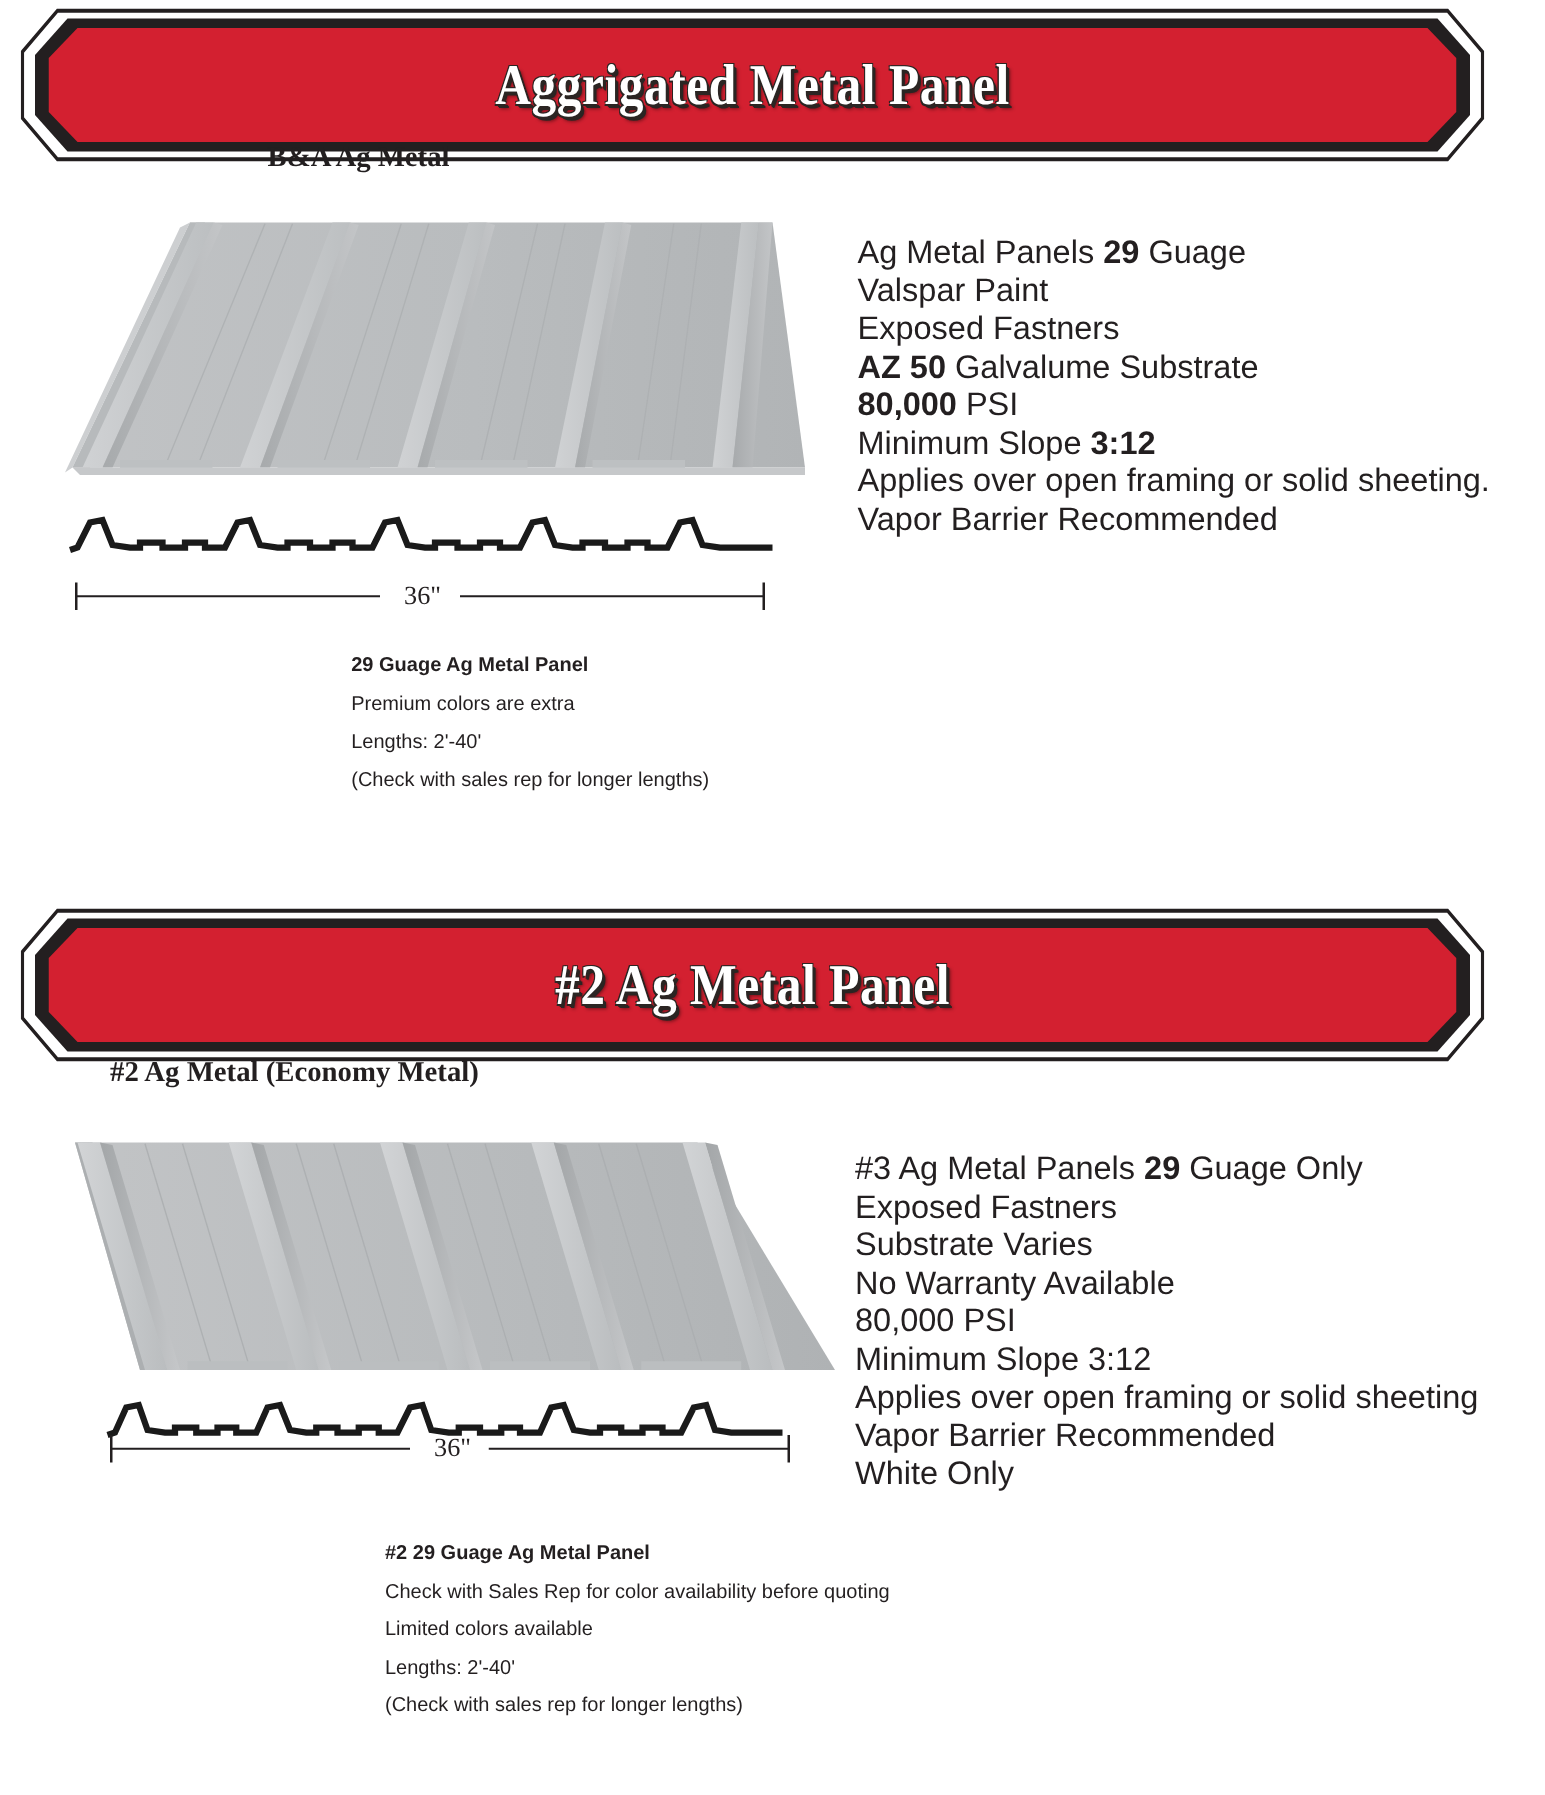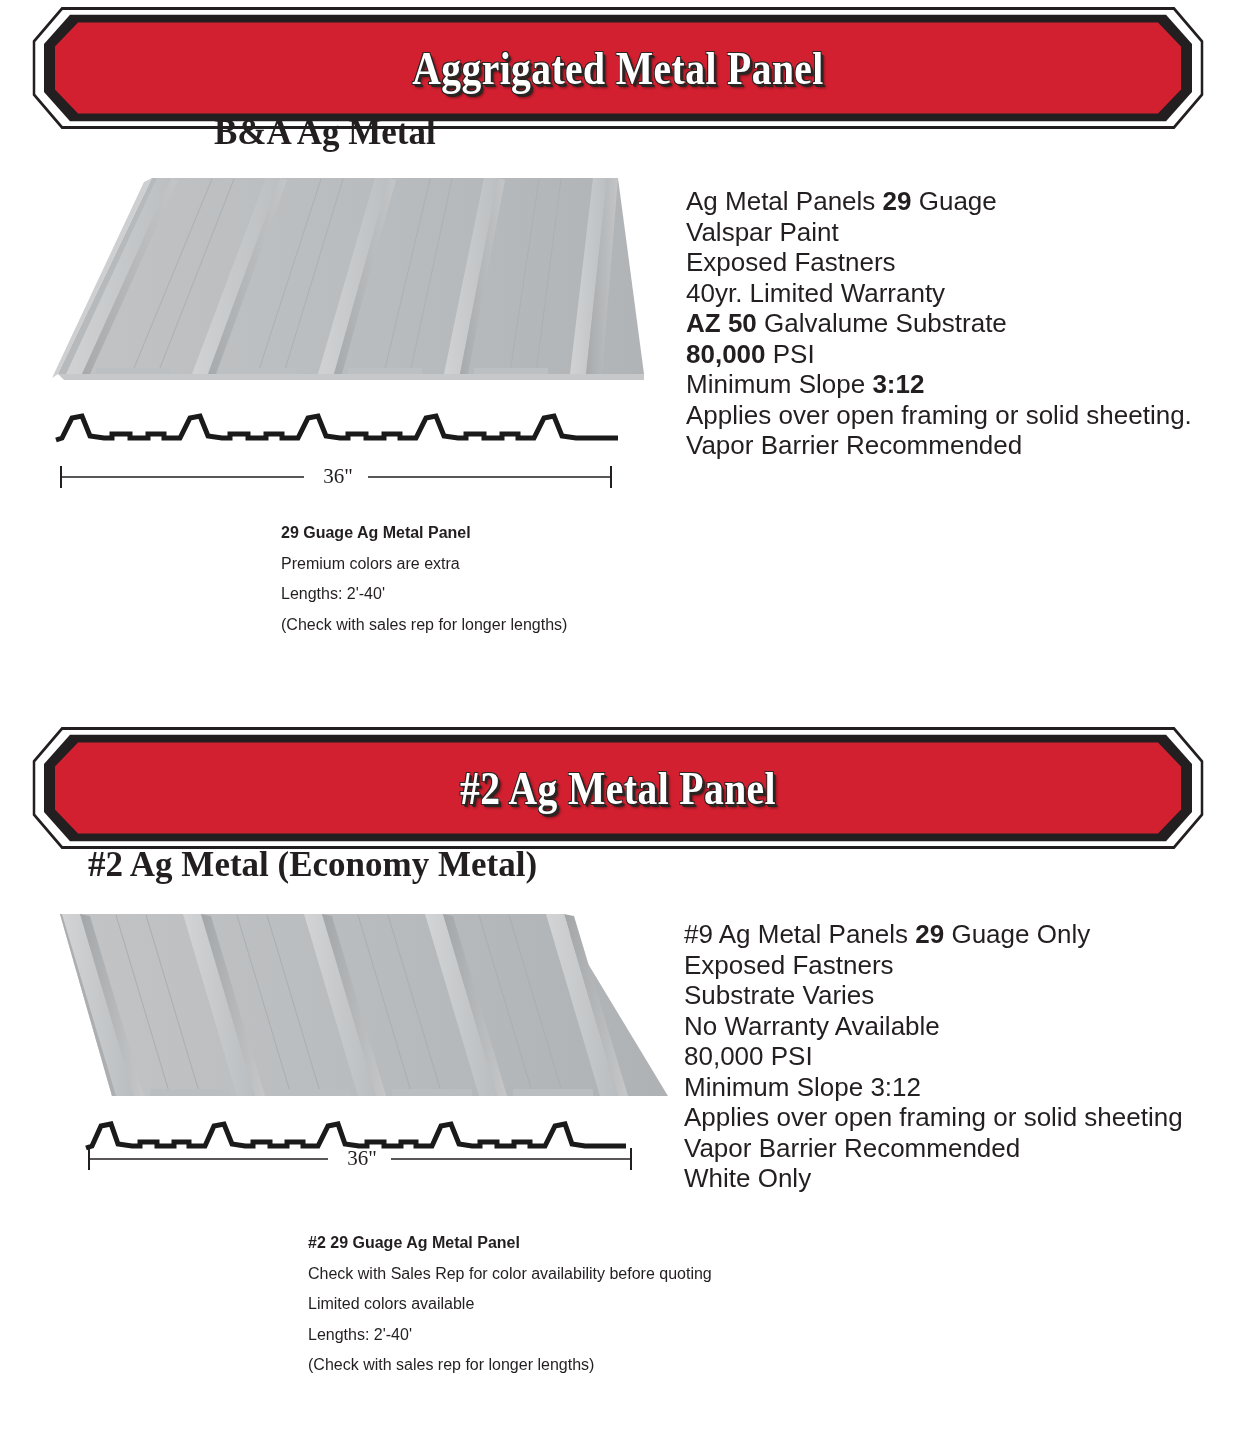--- a/index.html
+++ b/index.html
@@ -12,21 +12,21 @@
     height: 1436px;
     position: relative;
     font-family: "Liberation Sans", sans-serif;
     color: #231f20;
     overflow: hidden;
   }
 
   
   .banner {
     position: absolute;
-    left: 28px;
+    left: 12px;
     width: 1180px;
     height: 124px;
   }
   .banner svg { display: block; width: 100%; height: 100%; }
 
   .banner-title {
     position: absolute;
     left: 0; right: 0;
     top: 50%;
     transform: translateY(-50%);
@@ -46,21 +46,21 @@
        4px 4px 3px rgba(0,0,0,0.45);
     white-space: nowrap;
     pointer-events: none;
   }
 
   
   .section-heading {
     position: absolute;
     font-family: "Liberation Serif", serif;
     font-weight: 700;
-    font-size: 35px;
+    font-size: 23px;
     color: #231f20;
     white-space: nowrap;
   }
 
   
   .spec-list {
     position: absolute;
     font-size: 26px;
     line-height: 30.5px;
     color: #231f20;
@@ -189,21 +189,20 @@
     <line x1="3" y1="13" x2="246" y2="13" stroke="#231f20" stroke-width="1.7"></line>
     <line x1="310" y1="13" x2="553" y2="13" stroke="#231f20" stroke-width="1.7"></line>
   </svg>
   <div class="dim-label" style="left:250px; top:0px; width:60px; text-align:center;">36"</div>
 </div>
 
 <div class="spec-list" style="left:686px; top:186px;">
     <div><span>Ag Metal Panels </span><b>29</b><span> Guage</span></div>
     <div><span>Valspar Paint</span></div>
     <div><span>Exposed Fastners</span></div>
-    <div><span>40yr. Limited Warranty</span></div>
     <div><b>AZ 50</b><span> Galvalume Substrate</span></div>
     <div><b>80,000</b><span> PSI</span></div>
     <div><span>Minimum Slope </span><b>3:12</b></div>
     <div><span>Applies over open framing or solid sheeting.</span></div>
     <div><span>Vapor Barrier Recommended</span></div>
   </div>
 
 <div class="caption" style="left:281px; top:518px;">
   <div class="caption-title">29 Guage Ag Metal Panel</div>
   <div>Premium colors are extra</div>
@@ -297,21 +296,21 @@
   <svg width="548" height="26" viewBox="0 0 548 26">
     <line x1="3" y1="2" x2="3" y2="24" stroke="#231f20" stroke-width="2"></line>
     <line x1="545" y1="2" x2="545" y2="24" stroke="#231f20" stroke-width="2"></line>
     <line x1="3" y1="13" x2="242" y2="13" stroke="#231f20" stroke-width="1.7"></line>
     <line x1="305" y1="13" x2="545" y2="13" stroke="#231f20" stroke-width="1.7"></line>
   </svg>
   <div class="dim-label" style="left:246px; top:0px; width:60px; text-align:center;">36"</div>
 </div>
 
 <div class="spec-list" style="left:684px; top:919px;">
-    <div><span>#9 Ag Metal Panels </span><b>29</b><span> Guage Only</span></div>
+    <div><span>#3 Ag Metal Panels </span><b>29</b><span> Guage Only</span></div>
     <div><span>Exposed Fastners</span></div>
     <div><span>Substrate Varies</span></div>
     <div><span>No Warranty Available</span></div>
     <div><span>80,000 PSI</span></div>
     <div><span>Minimum Slope 3:12</span></div>
     <div><span>Applies over open framing or solid sheeting</span></div>
     <div><span>Vapor Barrier Recommended</span></div>
     <div><span>White Only</span></div>
   </div>
 

